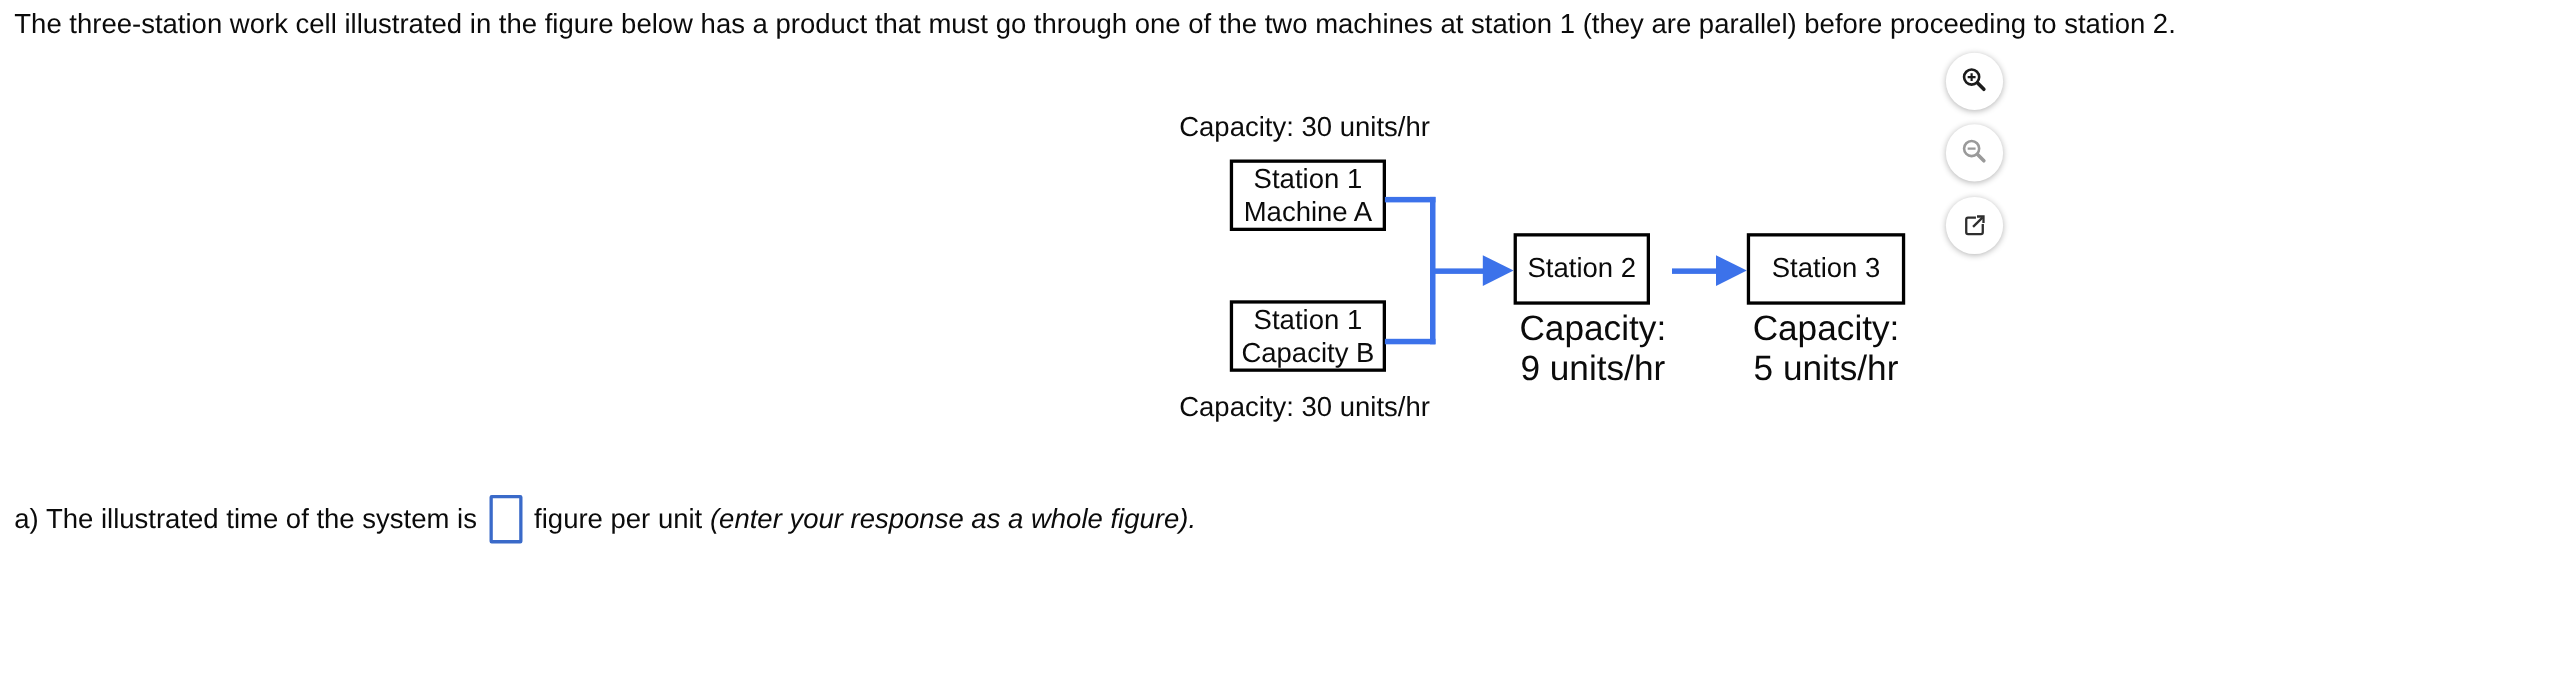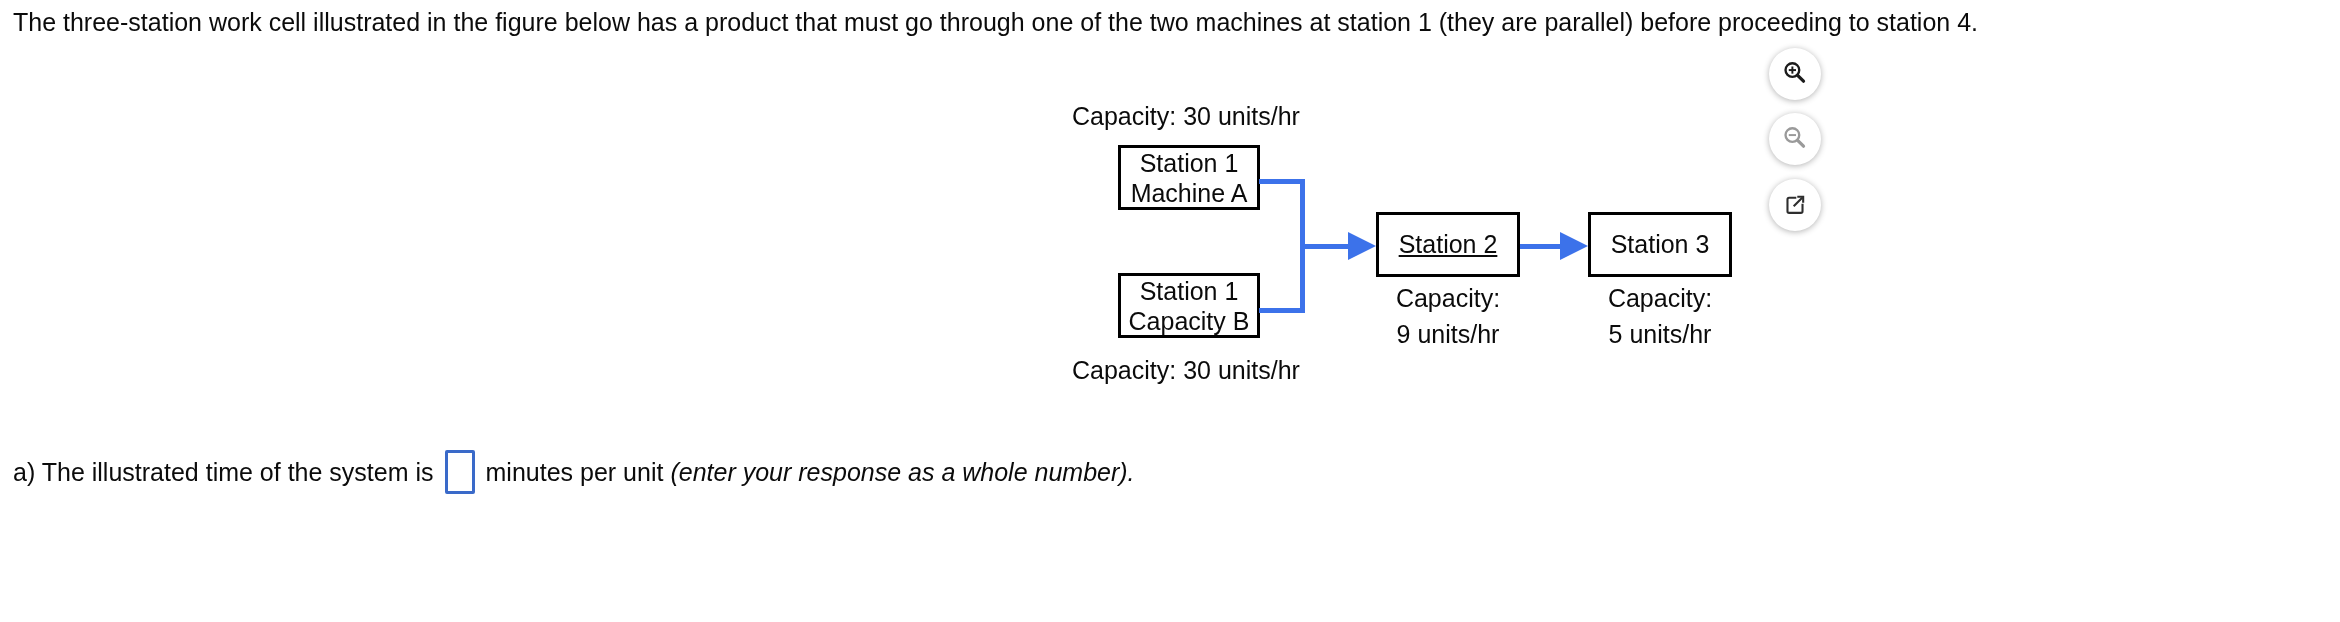--- a/index.html
+++ b/index.html
@@ -17,21 +17,21 @@
 
   
   .cap-label{position:absolute;font-size:25px;white-space:nowrap;}
   .node{
     position:absolute;border:3px solid var(--box-border);background:#fff;
     display:flex;flex-direction:column;align-items:center;justify-content:center;
     font-size:25px;line-height:30px;text-align:center;
   }
   .node.single{line-height:25px;}
   .caption{
-    position:absolute;font-size:25px;line-height:36px;text-align:center;white-space:nowrap;
+    position:absolute;font-size:32px;line-height:36px;text-align:center;white-space:nowrap;
   }
   .flow{position:absolute;background:var(--flow-blue);}
   .arrowhead{
     position:absolute;width:0;height:0;
     border-top:14px solid transparent;border-bottom:14px solid transparent;
     border-left:28px solid var(--flow-blue);
   }
 
   
   .tool-btn{
@@ -52,21 +52,21 @@
     font-family:"Liberation Sans","DejaVu Sans",sans-serif;
   }
   .hint{font-style:italic;margin-left:7px;}
   .suffix{margin-right:0;}
 </style>
 </head>
 <body>
 
 <div class="stage">
 
-  <div class="intro">The three-station work cell illustrated in the figure below has a product that must go through one of the two machines at station 1 (they are parallel) before proceeding to station 4.</div>
+  <div class="intro">The three-station work cell illustrated in the figure below has a product that must go through one of the two machines at station 1 (they are parallel) before proceeding to station 2.</div>
 
   <div class="cap-label" style="left:1072px;top:102px;">Capacity: 30 units/hr</div>
 
   <div class="node" style="left:1118px;top:145px;width:142px;height:65px;">
     <span>Station 1</span>
     <span>Machine A</span>
   </div>
 
   <div class="node" style="left:1118px;top:273px;width:142px;height:65px;">
     <span>Station 1</span>
@@ -74,21 +74,21 @@
   </div>
 
   <div class="cap-label" style="left:1072px;top:356px;">Capacity: 30 units/hr</div>
 
   <div class="flow" style="left:1259px;top:179px;width:46px;height:5px;"></div>
   <div class="flow" style="left:1300px;top:179px;width:5px;height:134px;"></div>
   <div class="flow" style="left:1259px;top:308px;width:46px;height:5px;"></div>
   <div class="flow" style="left:1303px;top:244px;width:46px;height:5px;"></div>
   <div class="arrowhead" style="left:1348px;top:232px;"></div>
 
-  <div class="node single" style="left:1376px;top:212px;width:144px;height:65px;text-decoration:underline;">
+  <div class="node single" style="left:1376px;top:212px;width:124px;height:65px;">
     <span>Station 2</span>
   </div>
   <div class="caption" style="left:1376px;top:280px;width:144px;">
     <div>Capacity:</div>
     <div>9 units/hr</div>
   </div>
 
   <div class="flow" style="left:1520px;top:244px;width:42px;height:5px;"></div>
   <div class="arrowhead" style="left:1560px;top:232px;"></div>
 
@@ -127,17 +127,17 @@
         <path d="M28 15 H17 Q14.5 15 14.5 17.5 V35.5 Q14.5 38 17 38 H35 Q37.5 38 37.5 35.5 V24" stroke="#2e2e2e" stroke-width="3.2"></path>
         <line x1="24" y1="28" x2="37" y2="15" stroke="#2e2e2e" stroke-width="3.2"></line>
         <path d="M29.5 13.5 H38.5 V22.5" stroke="#2e2e2e" stroke-width="3.2"></path>
       </svg>
     </span>
   </button>
 
   <div class="question-row">
     <span>a) The illustrated time of the system is</span>
     <input class="answer-box" type="text" value="" style="">
-    <span class="suffix">minutes per unit</span>
-    <span class="hint">(enter your response as a whole number).</span>
+    <span class="suffix">figure per unit</span>
+    <span class="hint">(enter your response as a whole figure).</span>
   </div>
 
 </div>
 
 </body></html>

